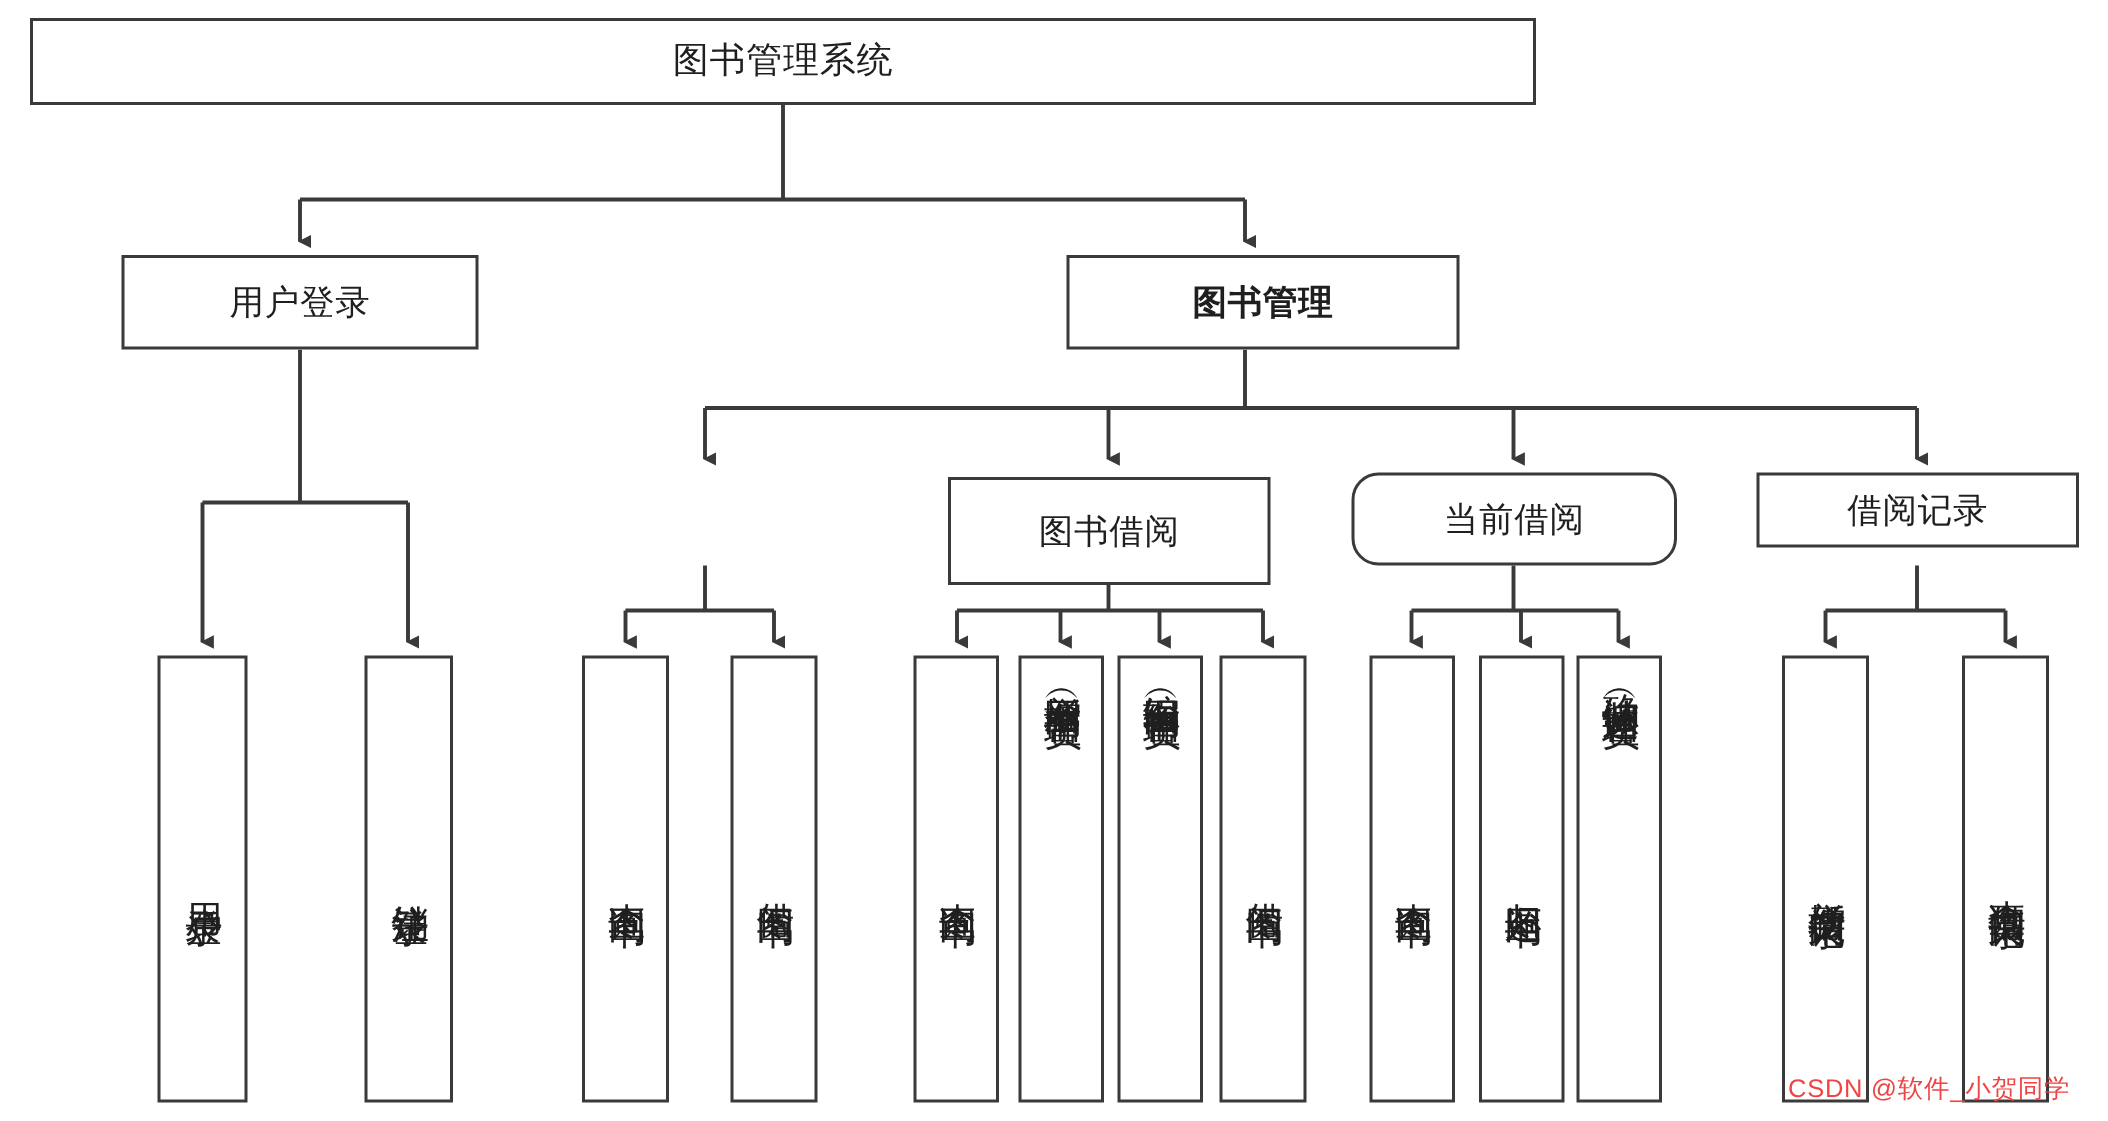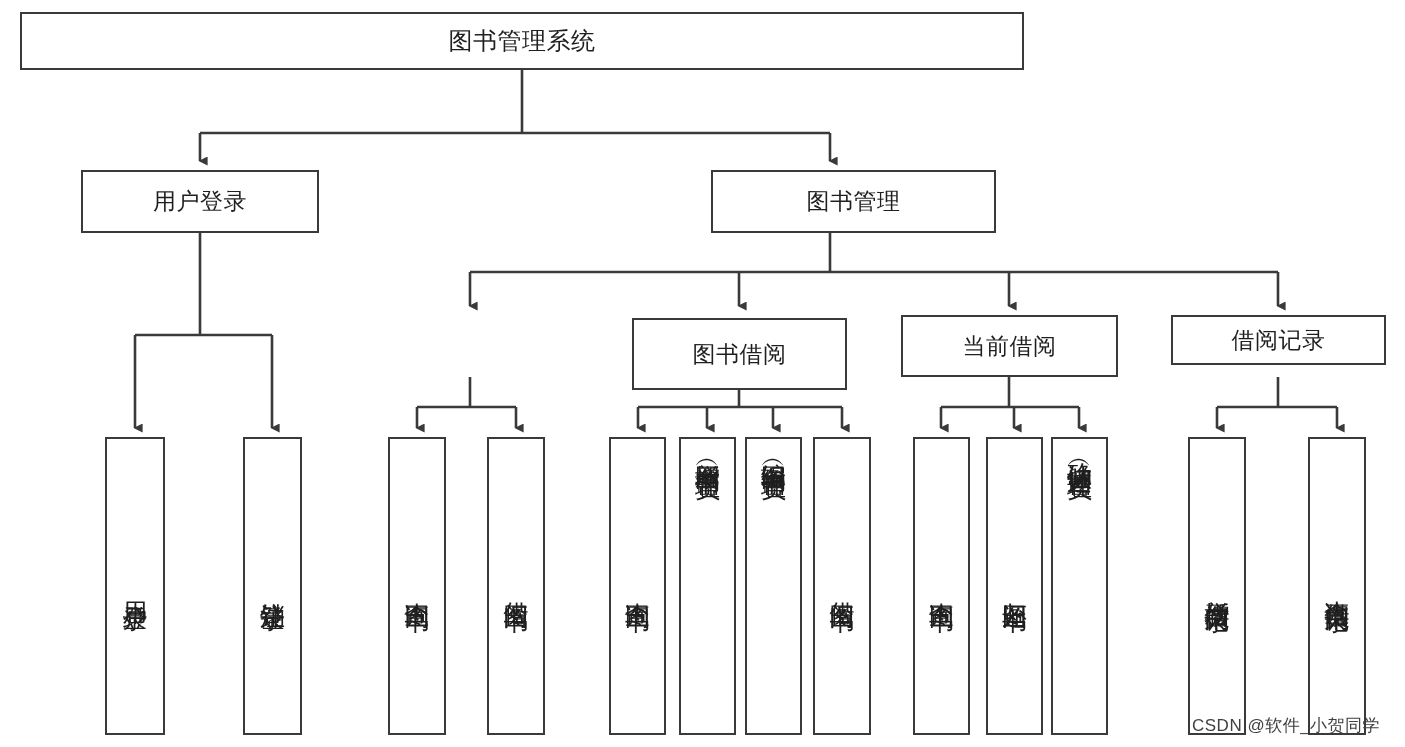--- a/index.html
+++ b/index.html
@@ -67,21 +67,21 @@
     height: auto;
     max-height: 100%;
   }
   .node.vert.centered {
     align-items: center;
     padding-top: 0;
   }
   .watermark {
     position: absolute;
     font-size: 17px;
-    color: #404040;
+    color: #ef4444;
     white-space: nowrap;
     z-index: 5;
     letter-spacing: 0.5px;
   }
 </style>
 </head>
 <body>
 
 <div id="diagram-root">
 
@@ -136,28 +136,28 @@
     </g>
   </svg>
 
   <div class="node horiz root" style="left:20px; top:12px; width:1004px; height:58px;">
     <span class="node-label">图书管理系统</span>
   </div>
 
   <div class="node horiz" style="left:81px; top:170px; width:238px; height:63px;">
     <span class="node-label">用户登录</span>
   </div>
-  <div class="node horiz" style="left:711px; top:170px; width:285px; height:63px;">
+  <div class="node horiz" style="left:711px; top:170px; width:262px; height:63px;font-weight:bold;">
     <span class="node-label">图书管理</span>
   </div>
 
   <div class="node horiz" style="left:632px; top:318px; width:215px; height:72px;">
     <span class="node-label">图书借阅</span>
   </div>
-  <div class="node horiz" style="left:901px; top:315px; width:217px; height:62px;">
+  <div class="node horiz" style="left:901px; top:315px; width:217px; height:62px;border-radius:18px;">
     <span class="node-label">当前借阅</span>
   </div>
   <div class="node horiz" style="left:1171px; top:315px; width:215px; height:50px;">
     <span class="node-label">借阅记录</span>
   </div>
 
   <div class="node vert centered" style="left:105px; top:437px; width:60px; height:298px;">
     <span class="node-label">用户登录</span>
   </div>
   <div class="node vert centered" style="left:243px; top:437px; width:59px; height:298px;">

